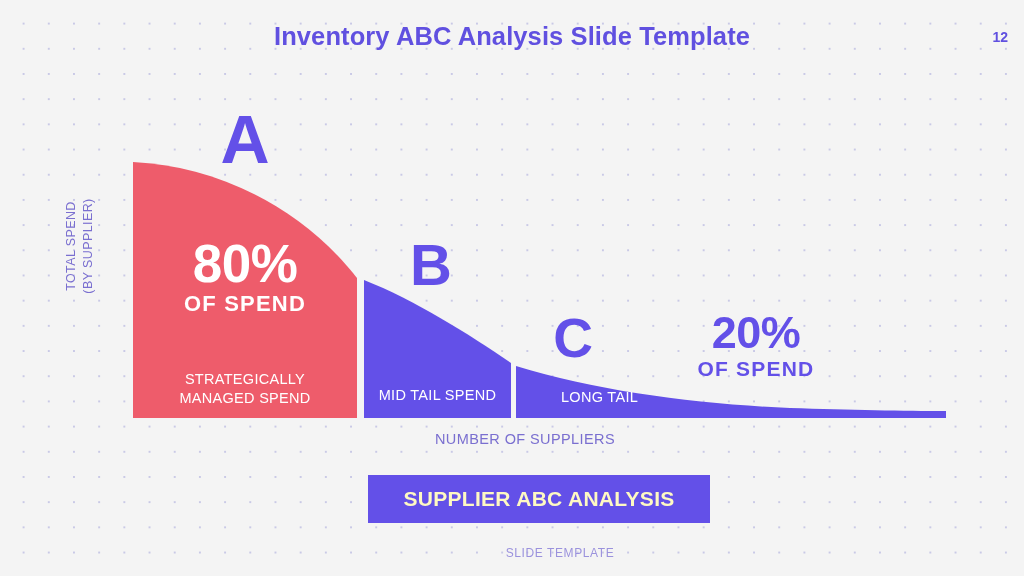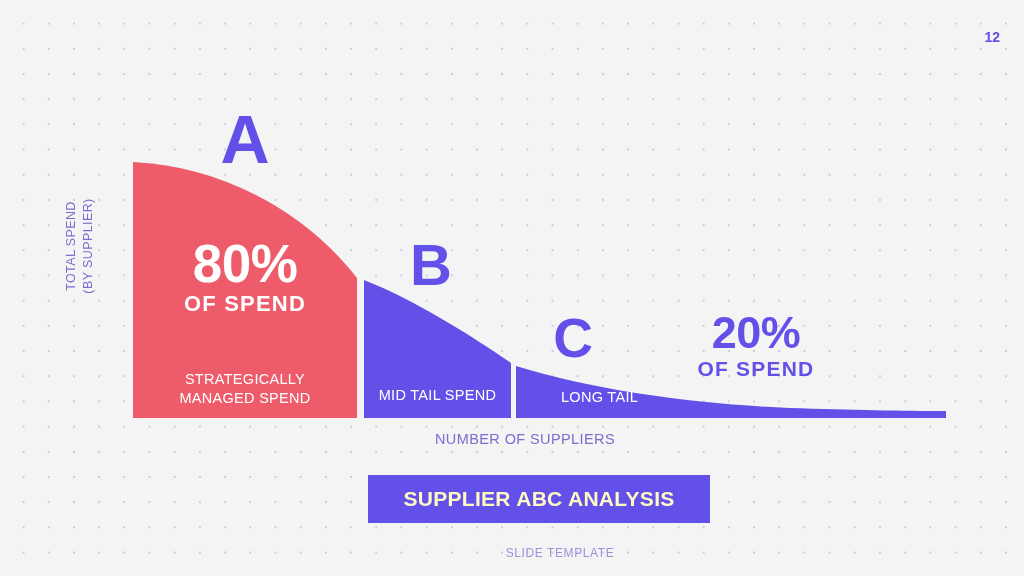--- a/index.html
+++ b/index.html
@@ -32,21 +32,21 @@
     top: 22px;
     width: 1024px;
     text-align: center;
     font-size: 25.5px;
     font-weight: bold;
     color: #6050e0;
     letter-spacing: 0.1px;
   }
   #page-number {
     position: absolute;
-    right: 24px;
+    right: 16px;
     top: 29px;
     font-size: 14px;
     font-weight: bold;
     color: #6050e0;
   }
 
   
   #y-axis-label {
     position: absolute;
     left: -10px;
@@ -192,20 +192,21 @@
     color: #9b92dd;
     letter-spacing: 0.6px;
     padding-left: 48px;
   }
 </style>
 </head>
 <body>
 
 <div id="slide">
 
+  <div id="slide-title">Inventory ABC Analysis Slide Template</div>
   <div id="page-number">12</div>
 
   <div id="y-axis-label">
     <span>TOTAL SPEND</span>
     <span>(BY SUPPLIER)</span>
   </div>
 
   <div id="x-axis-label">NUMBER OF SUPPLIERS</div>
 
   <div id="chart-area">

